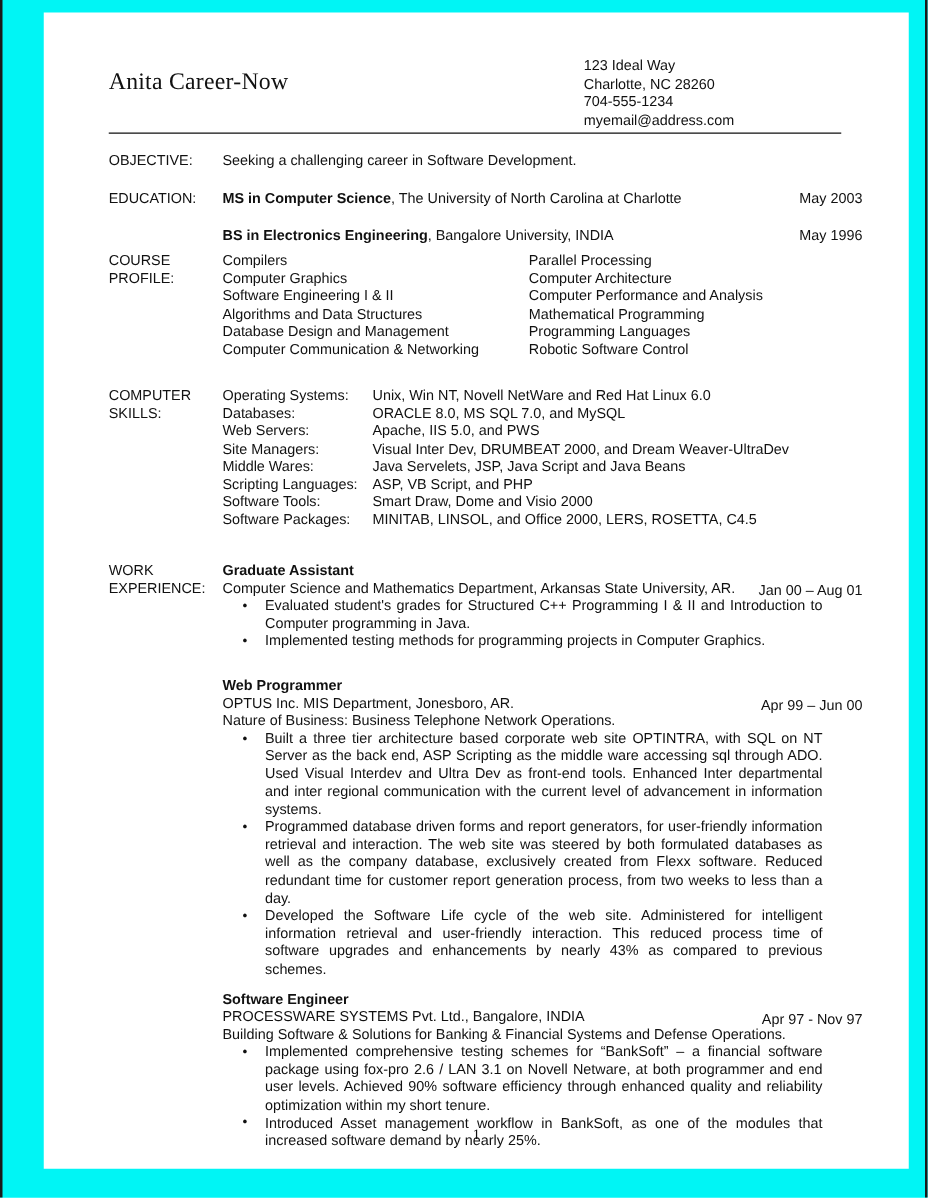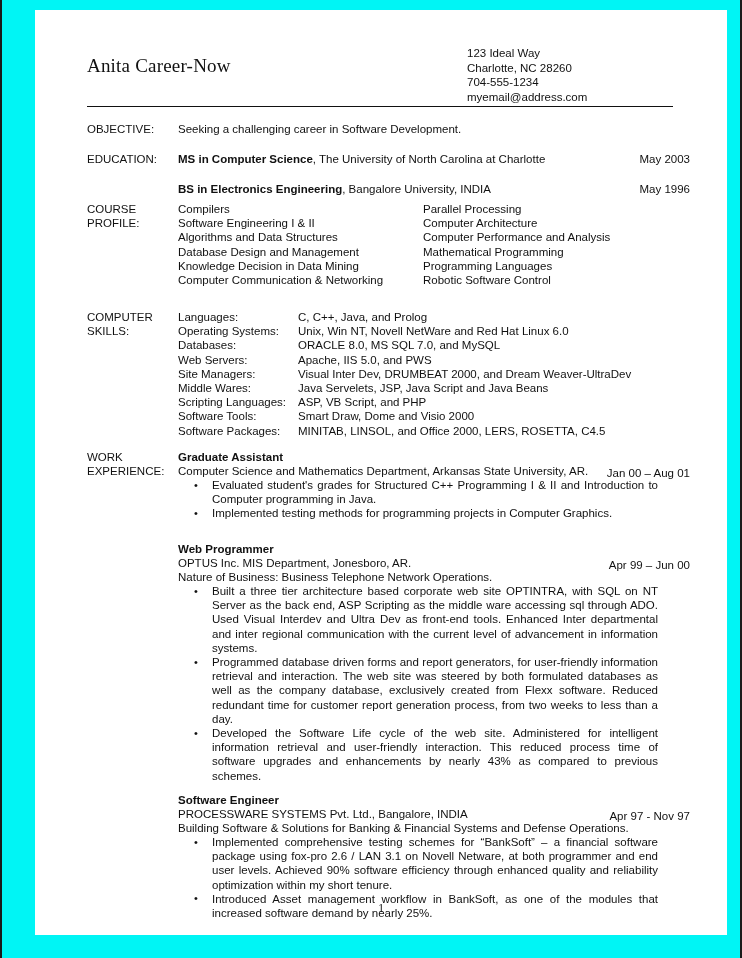--- a/index.html
+++ b/index.html
@@ -237,46 +237,42 @@
         <div class="date-col" style="top:30px;padding-left:29px;">May 1996</div>
       </div>
 
       <div class="section" style="top:192px;">
         <div class="lbl" style="top:0;text-align:center;">COURSE</div>
         <div class="lbl" style="top:14px;">PROFILE:</div>
 
         <div class="courses" style="top:0;">
           <div class="col colA">
             <div class="item">Compilers</div>
+            <div class="item">Computer Graphics</div>
             <div class="item">Software Engineering I &amp; II</div>
             <div class="item">Algorithms and Data Structures</div>
             <div class="item">Database Design and Management</div>
-            <div class="item">Knowledge Decision in Data Mining</div>
             <div class="item">Computer Communication &amp; Networking</div>
           </div>
           <div class="col colB">
             <div class="item">Parallel Processing</div>
             <div class="item">Computer Architecture</div>
             <div class="item">Computer Performance and Analysis</div>
             <div class="item">Mathematical Programming</div>
             <div class="item">Programming Languages</div>
             <div class="item">Robotic Software Control</div>
           </div>
         </div>
       </div>
 
       <div class="section" style="top:300px;">
         <div class="lbl" style="top:0;">COMPUTER</div>
         <div class="lbl" style="top:14px;">SKILLS:</div>
 
         <div class="skills" style="top:0;">
-          <div class="srow">
-            <span class="skey">Languages:</span>
-            <span class="sval">C, C++, Java, and Prolog</span>
-          </div>
           <div class="srow">
             <span class="skey">Operating Systems:</span>
             <span class="sval">Unix, Win NT, Novell NetWare and Red Hat Linux 6.0</span>
           </div>
           <div class="srow">
             <span class="skey">Databases:</span>
             <span class="sval">ORACLE 8.0, MS SQL 7.0, and MySQL</span>
           </div>
           <div class="srow">
             <span class="skey">Web Servers:</span>

